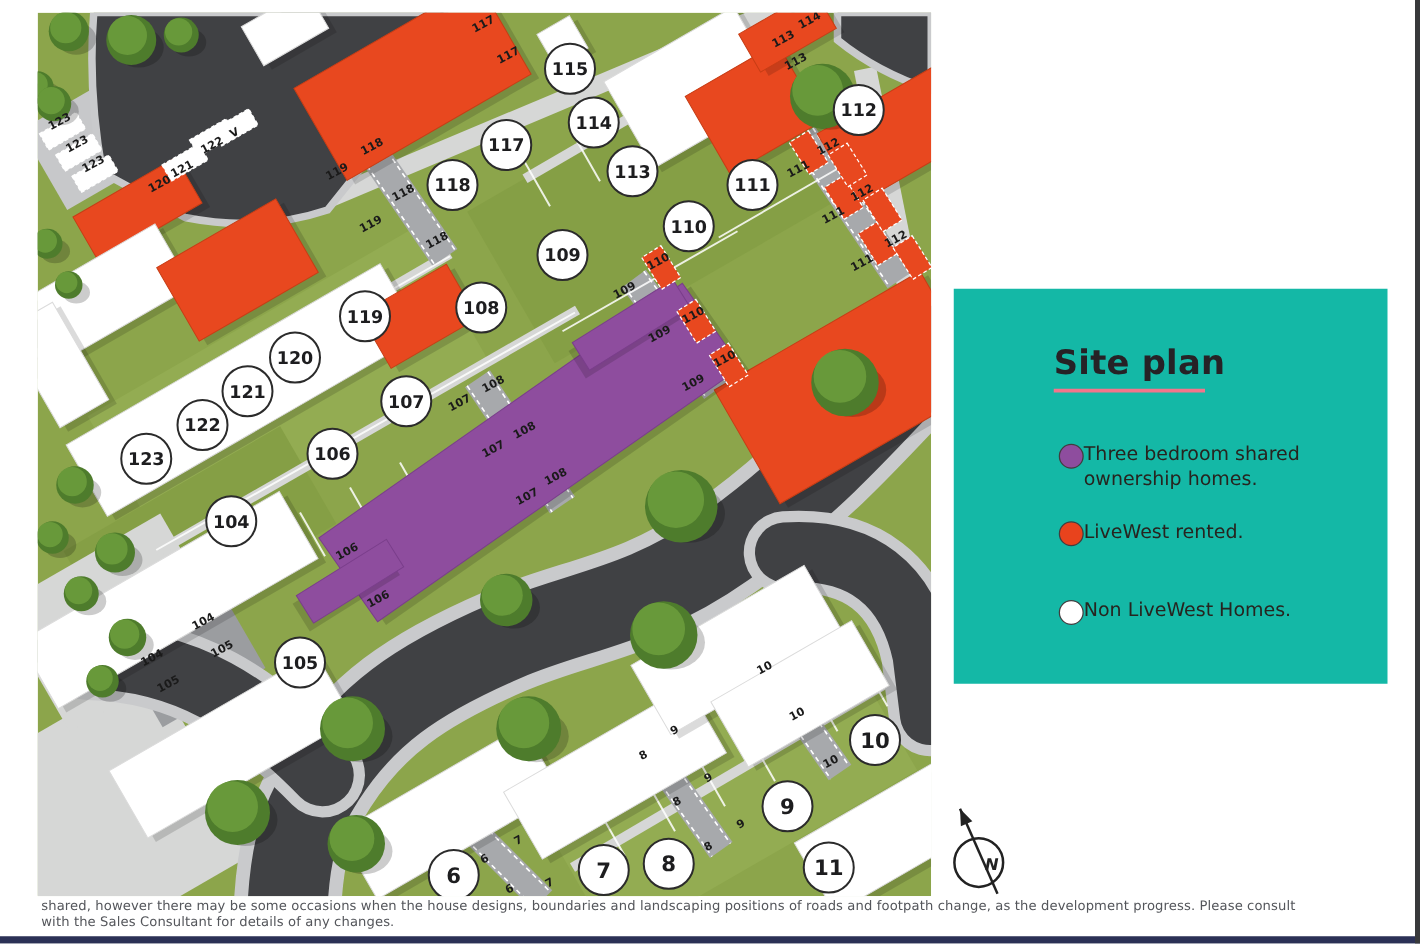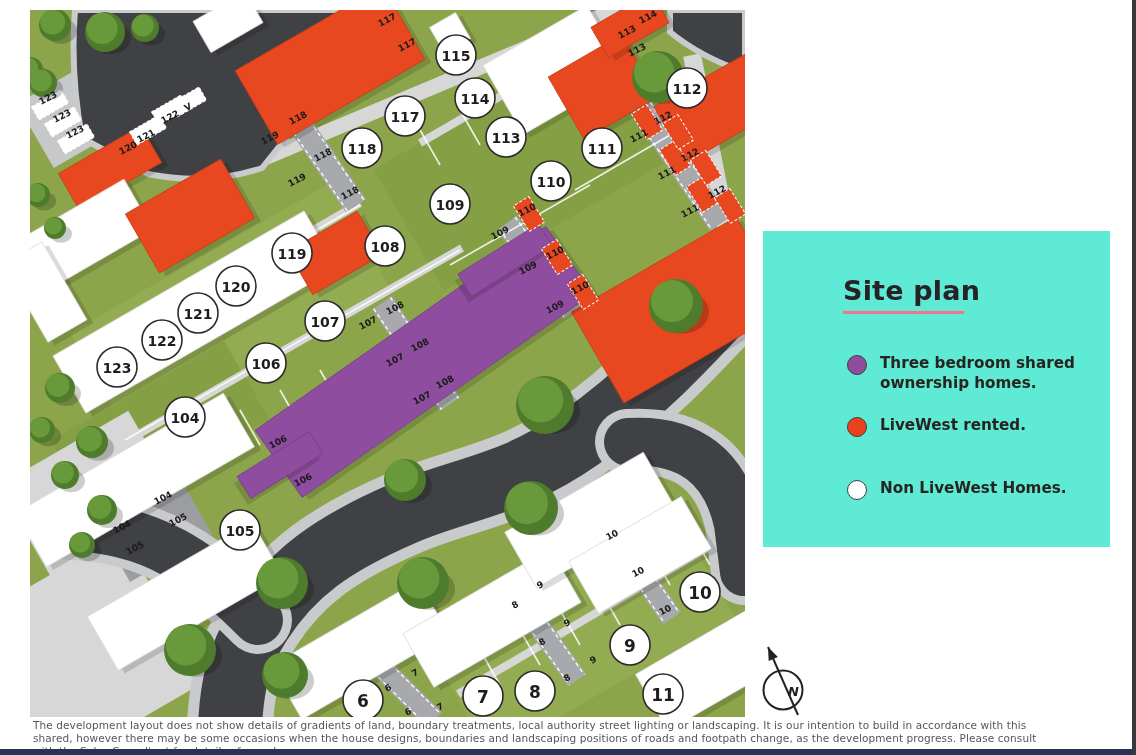--- a/index.html
+++ b/index.html
@@ -1,26 +1,26 @@
 <!DOCTYPE html>
 <html><head>
 <meta charset="utf-8">
 <style>
   html,body{margin:0;padding:0;background:#fff;}
   .page{position:relative;width:1136px;height:755px;background:#ffffff;overflow:hidden;
         font-family:"DejaVu Sans","Liberation Sans",sans-serif;}
   .map{position:absolute;left:30px;top:10px;width:715px;height:707px;overflow:hidden;}
   .map svg{display:block;}
-  .legend{position:absolute;left:763px;top:231px;width:347px;height:316px;background:#5eead4;}
+  .legend{position:absolute;left:763px;top:231px;width:347px;height:316px;background:#14b8a6;}
   .legend-title{position:absolute;left:80px;top:44px;font-size:27px;font-weight:700;
         letter-spacing:0.2px;color:#262226;}
   .legend-underline{position:absolute;left:80px;top:80px;width:121px;height:3px;background:#F3758B;}
   .legend-item{position:absolute;left:84px;display:flex;align-items:flex-start;}
   .dot{width:18px;height:18px;border-radius:50%;border:1.5px solid #413D3F;flex:0 0 auto;margin-top:2px;}
-  .lab{margin-left:13px;font-size:15.2px;line-height:20px;color:#27241F;font-weight:bold;}
+  .lab{font-size:15.2px;line-height:20px;color:#27241F;}
   .compass{position:absolute;left:748px;top:645px;width:72px;height:72px;}
   .disclaimer{position:absolute;left:33px;top:719px;width:1090px;font-size:10.5px;
         line-height:13px;color:#54565B;letter-spacing:0.1px;}
   .bottom-bar{position:absolute;left:0;bottom:0;width:100%;height:6px;background:#2B3156;}
   .right-edge{position:absolute;right:0;top:0;width:4px;height:100%;background:#38393B;}
 </style>
 </head>
 <body>
 
 <div class="page">
@@ -424,20 +424,19 @@
   <div class="compass">
     <svg width="72" height="72" viewBox="0 0 72 72">
       <circle cx="35" cy="45" r="19.5" fill="none" stroke="#222" stroke-width="2"></circle>
       <line x1="20" y1="2" x2="50" y2="70" stroke="#222" stroke-width="2"></line>
       <polygon points="20,2 20.7,15.9 29.9,11.9" fill="#222"></polygon>
       <text id="compass-n" x="40" y="51" font-size="13" font-weight="bold" font-style="italic" font-family="DejaVu Sans, sans-serif" fill="#222">N</text>
     </svg>
   </div>
 
   <div class="disclaimer">
-    <div>The development layout does not show details of gradients of land, boundary treatments, local authority street lighting or landscaping. It is our intention to build in accordance with this</div>
     <div>shared, however there may be some occasions when the house designs, boundaries and landscaping positions of roads and footpath change, as the development progress. Please consult</div>
     <div>with the Sales Consultant for details of any changes.</div>
   </div>
 
   <div class="bottom-bar"></div>
   <div class="right-edge"></div>
 </div>
 
 </body></html>

